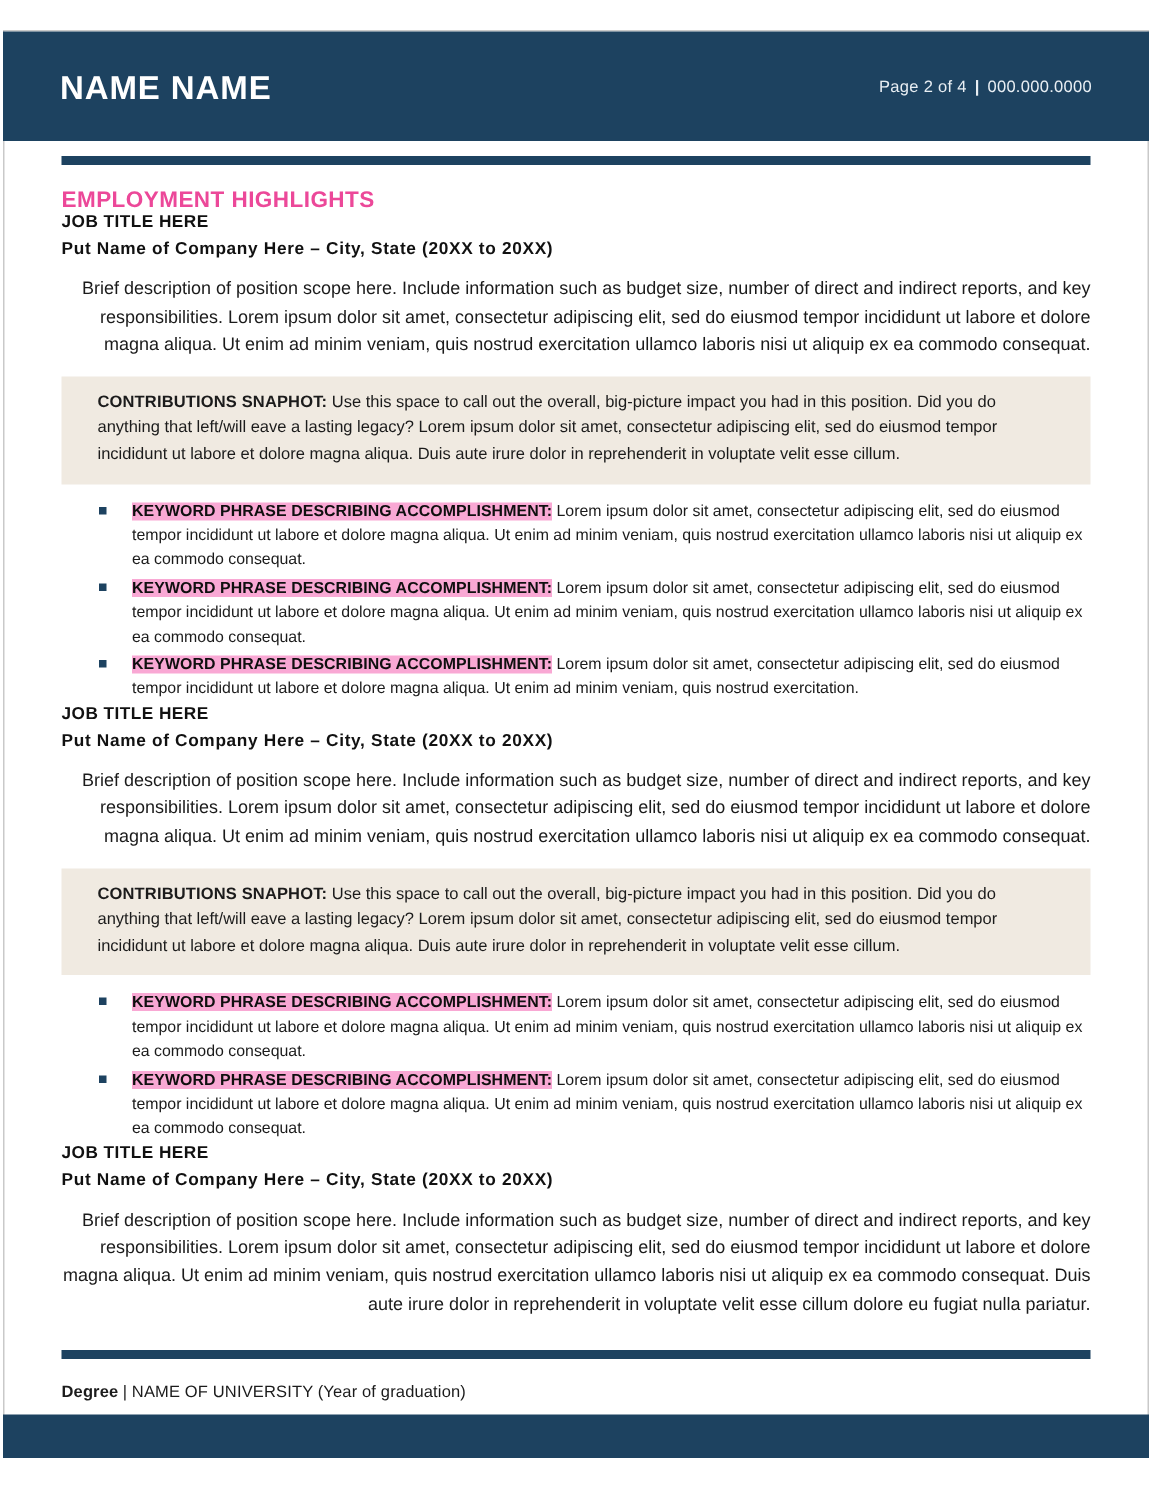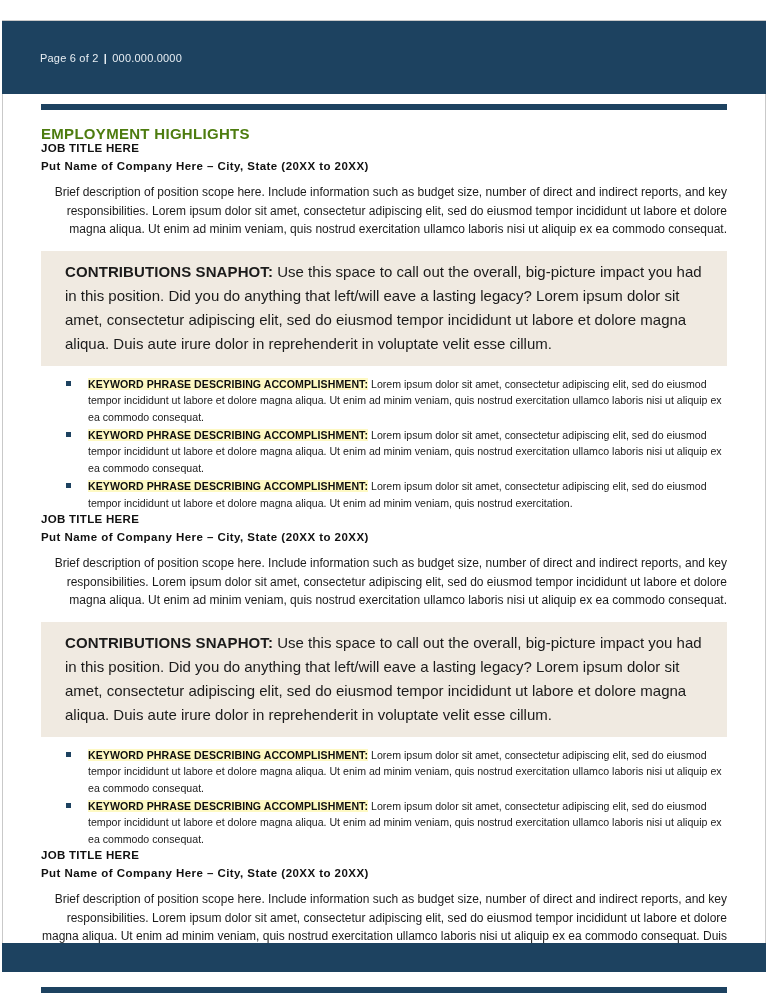--- a/index.html
+++ b/index.html
@@ -76,21 +76,21 @@
     width: 768px;
   }
 
   .rule {
     height: 6px;
     background: #1d4260;
     margin: 10px 41px 0 41px;
   }
 
   .section-title {
-    color: #4d7c0f;
+    color: #ec4899;
     font-size: 15px;
     font-weight: bold;
     letter-spacing: 0.3px;
     margin: 15px 0 0 41px;
   }
 
   .job {
     margin: 0 41px 0 41px;
   }
   .job-title {
@@ -115,21 +115,21 @@
   }
 
   
   .snapshot {
     background: #f0eae1;
     margin: 12px 41px 0 41px;
     padding: 9px 24px 10px 24px;
     box-sizing: border-box;
   }
   .snapshot-inner {
-    font-size: 15px;
+    font-size: 11px;
     color: #1b1b1b;
     line-height: 1.6;
   }
   .snapshot-label {
     font-weight: bold;
     letter-spacing: 0.1px;
   }
 
   
   .bullets {
@@ -149,21 +149,21 @@
     position: absolute;
     left: 25px;
     top: 5px;
     width: 5px;
     height: 5px;
     background: #1d4260;
   }
   .bullet-key {
     font-weight: bold;
     color: #0f0f0f;
-    background: #fef9c3;
+    background: #f9a8d4;
     letter-spacing: 0.05px;
   }
 
   
   .edu-line {
     font-size: 11px;
     color: #1b1b1b;
     margin: 16px 0 0 41px;
     letter-spacing: 0.1px;
   }
@@ -186,22 +186,23 @@
   }
 </style>
 </head>
 <body>
 
 <div class="page">
 
   <div class="page-frame"></div>
 
   <div class="header-band">
+    <div class="header-name">NAME NAME</div>
     <div class="header-meta">
-      <span>Page 6 of 2</span>
+      <span>Page 2 of 4</span>
       <span class="sep">|</span>
       <span>000.000.0000</span>
     </div>
   </div>
 
   <div class="content">
 
     <div class="rule"></div>
     <div class="section-title">EMPLOYMENT HIGHLIGHTS</div>
 

